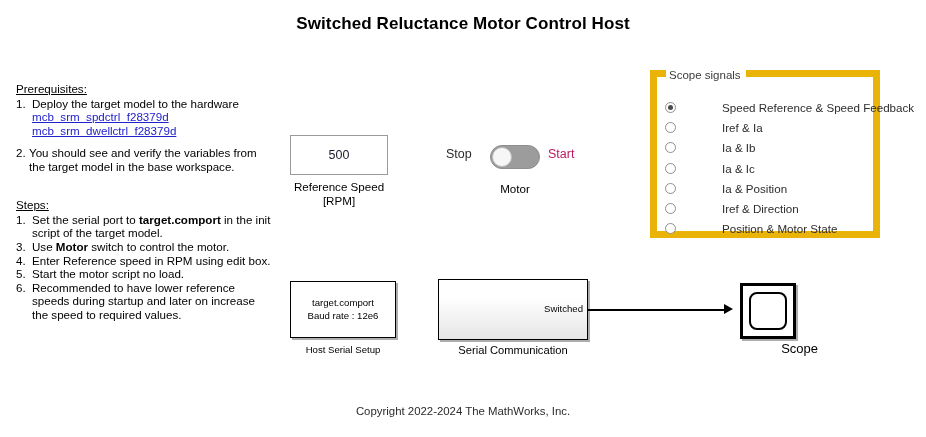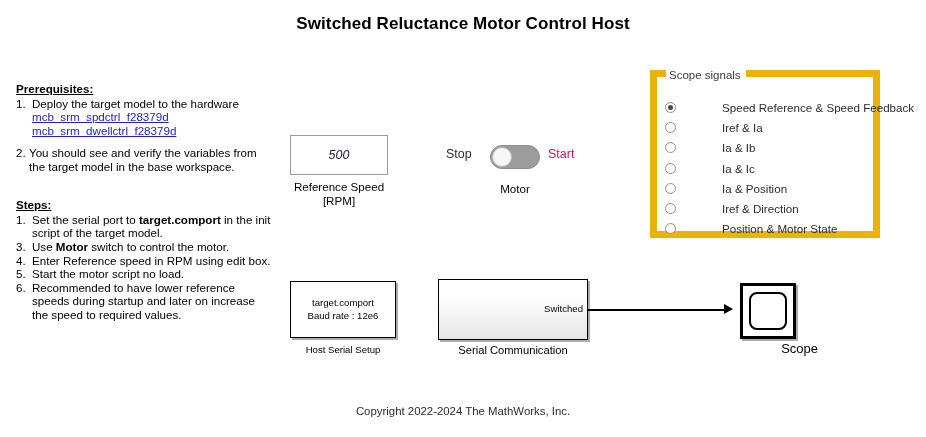--- a/index.html
+++ b/index.html
@@ -38,21 +38,21 @@
   #instructions {
     position: absolute;
     left: 16px;
     top: 82px;
     width: 258px;
     font-size: 11.6px;
     line-height: 13.6px;
     color: #000;
   }
   .sec-heading {
-    font-weight: bold;
+    font-weight: normal;
     text-decoration: underline;
     display: block;
     margin-bottom: 1px;
   }
   .olist {
     margin: 0;
     padding: 0;
     list-style: none;
   }
   .oitem {
@@ -87,21 +87,20 @@
     width: 98px;
     height: 40px;
     border: 1px solid #9a9a9a;
     background: #ffffff;
     box-sizing: border-box;
     display: flex;
     align-items: center;
     justify-content: center;
     font-size: 12.5px;
     color: #1b1b2e;
-    font-style: italic;
   }
   #ref-speed-caption {
     position: absolute;
     left: 280px;
     top: 180px;
     width: 118px;
     text-align: center;
     font-size: 11.6px;
     line-height: 14px;
     color: #000;

